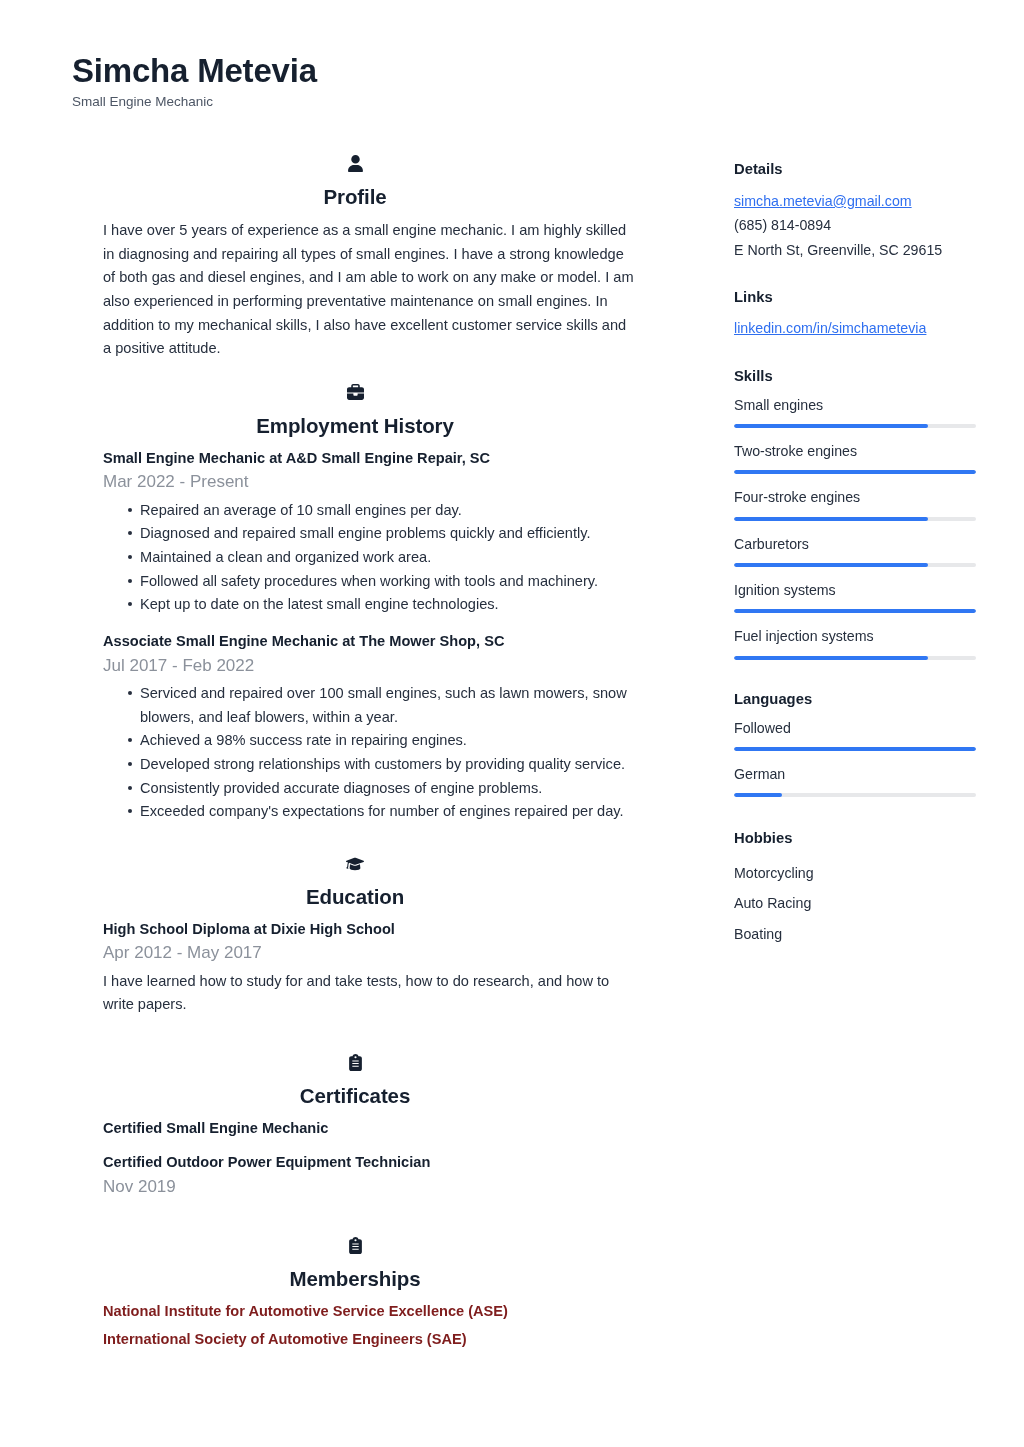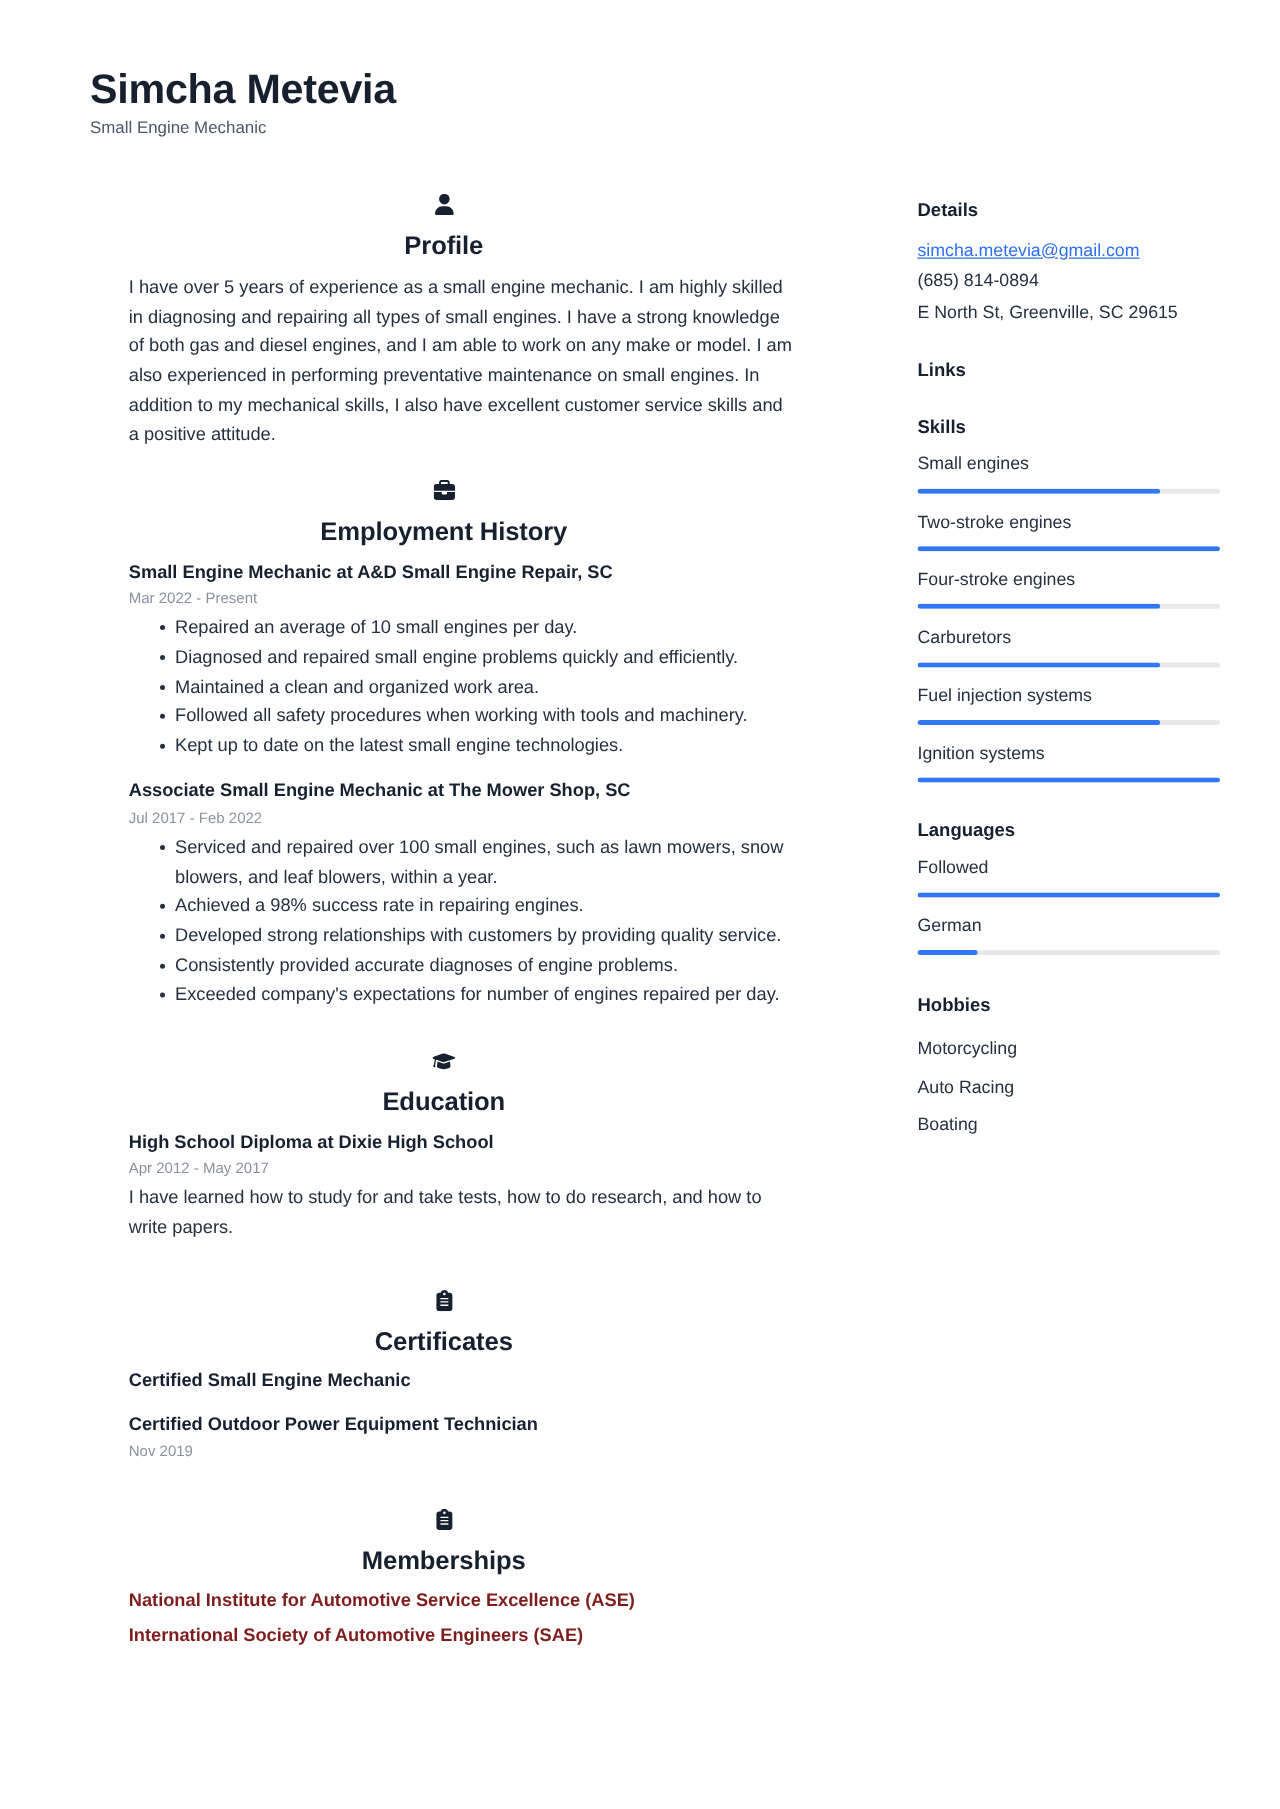--- a/index.html
+++ b/index.html
@@ -94,21 +94,21 @@
 
   .entry { margin-bottom: 2px; }
   .entry + .entry { margin-top: 14px; }
   .entry-title {
     font-size: 14.6px;
     font-weight: 700;
     color: #16202f;
     line-height: 1.42;
   }
   .entry-date {
-    font-size: 12px;
+    font-size: 17px;
     color: #8b919b;
     line-height: 1.5;
     margin-top: 1px;
   }
   .entry-desc {
     font-size: 14.6px;
     line-height: 1.62;
     color: #262f3e;
     margin-top: 4px;
   }
@@ -323,20 +323,21 @@
 
       <div class="side-block">
         <div class="side-title">Details</div>
         <a class="side-link" href="#">simcha.metevia@gmail.com</a>
         <div class="side-line">(685) 814-0894</div>
         <div class="side-line">E North St, Greenville, SC 29615</div>
       </div>
 
       <div class="side-block">
         <div class="side-title">Links</div>
+        <a class="side-link" href="#">linkedin.com/in/simchametevia</a>
       </div>
 
       <div class="side-block">
         <div class="side-title">Skills</div>
 
         <div class="meter-item">
           <div class="meter-label">Small engines</div>
           <div class="meter-track">
             <div class="meter-fill" style="width: 80%;"></div>
           </div>
@@ -353,29 +354,29 @@
             <div class="meter-fill" style="width: 80%;"></div>
           </div>
         </div>
         <div class="meter-item">
           <div class="meter-label">Carburetors</div>
           <div class="meter-track">
             <div class="meter-fill" style="width: 80%;"></div>
           </div>
         </div>
         <div class="meter-item">
+          <div class="meter-label">Ignition systems</div>
+          <div class="meter-track">
+            <div class="meter-fill" style="width: 100%;"></div>
+          </div>
+        </div>
+        <div class="meter-item">
           <div class="meter-label">Fuel injection systems</div>
           <div class="meter-track">
             <div class="meter-fill" style="width: 80%;"></div>
-          </div>
-        </div>
-        <div class="meter-item">
-          <div class="meter-label">Ignition systems</div>
-          <div class="meter-track">
-            <div class="meter-fill" style="width: 100%;"></div>
           </div>
         </div>
       </div>
 
       <div class="side-block" style="margin-top:30px;">
         <div class="side-title">Languages</div>
         <div class="meter-item">
           <div class="meter-label">Followed</div>
           <div class="meter-track">
             <div class="meter-fill" style="width: 100%;"></div>

